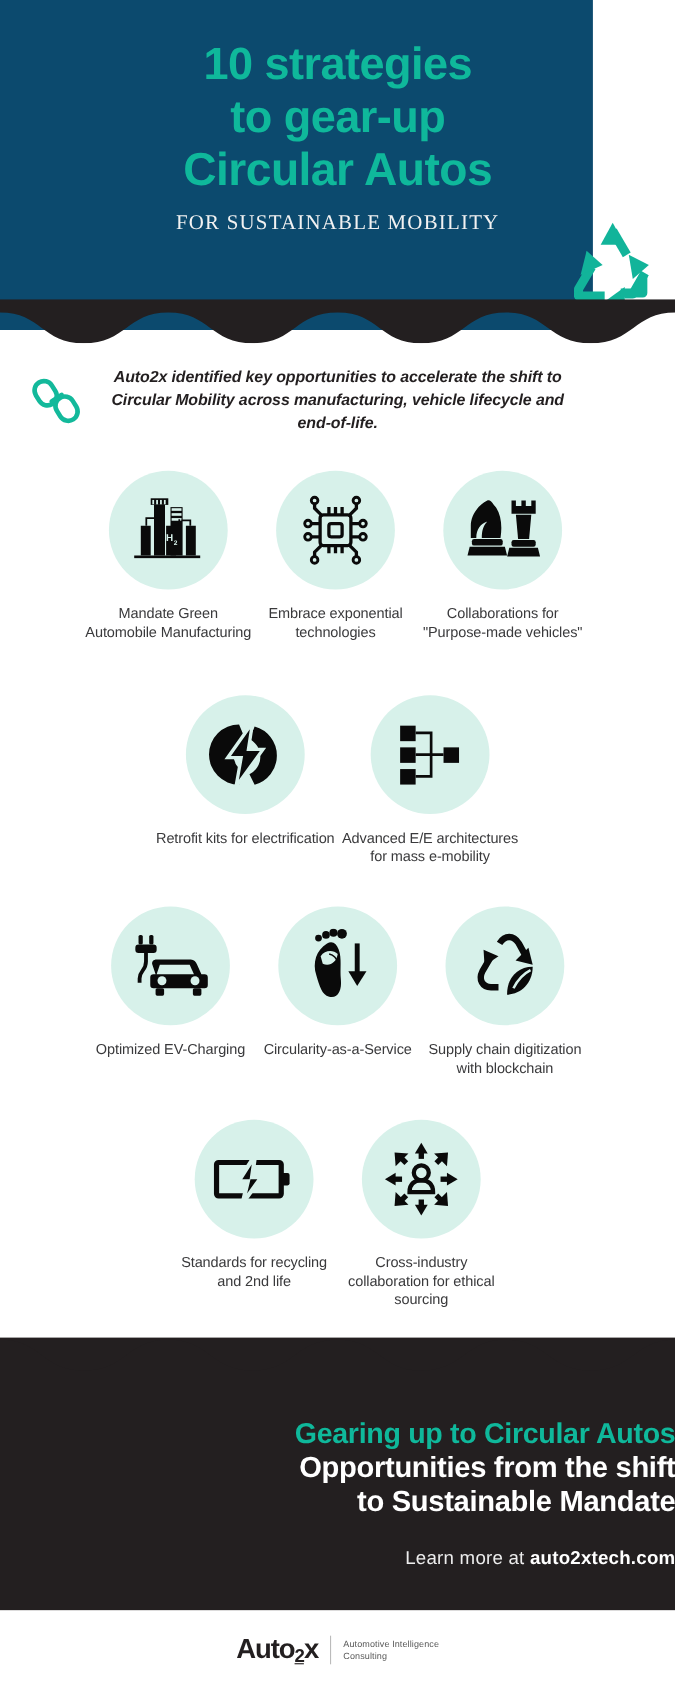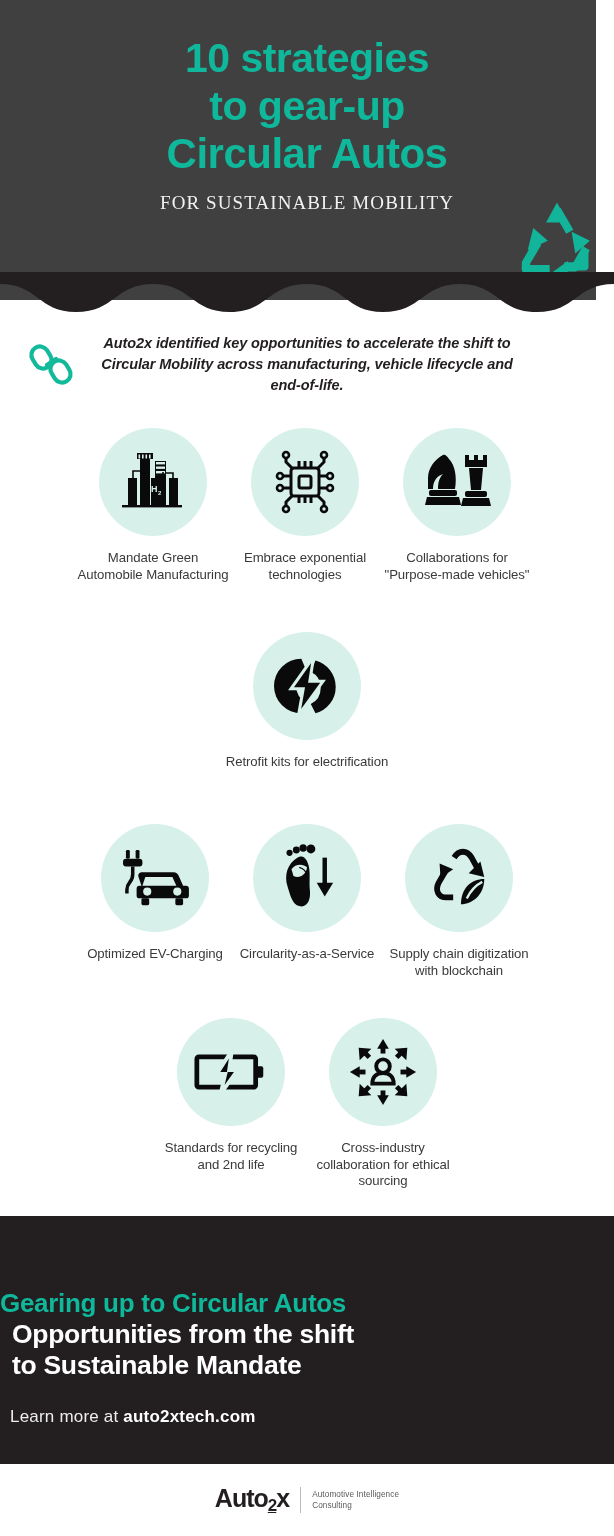--- a/index.html
+++ b/index.html
@@ -15,23 +15,23 @@
     width: 614px;
     height: 1536px;
     background: #ffffff;
     overflow: hidden;
   }
 
   
   .header {
     position: absolute;
     left: 0; top: 0;
-    width: 596px;
+    width: 539px;
     height: 300px;
-    background: #404040;
+    background: #0c4a6e;
   }
   .header-inner {
     position: absolute;
     left: 0; top: 0;
     width: 614px;
     padding-top: 34px;
     text-align: center;
   }
   .title-line {
     color: #0FB89B;
@@ -142,21 +142,21 @@
     top: 1208px;
     width: 614px;
     height: 42px;
     z-index: 3;
   }
   .footer-inner {
     position: absolute;
     left: 0;
     top: 1288px;
     width: 614px;
-    text-align: left;
+    text-align: right;
     z-index: 4;
   }
   .footer-teal {
     color: #0FB89B;
     font-weight: bold;
     font-size: 26px;
     line-height: 31px;
     letter-spacing: -0.3px;
   }
   .footer-white {
@@ -372,20 +372,38 @@
       <div class="circle">
         <svg viewBox="0 0 70 70" width="66" height="66">
           <path d="M29 6 A29 29 0 0 0 29 64 L34 52 A19 19 0 0 1 34 18 Z" fill="#0A0A0A"></path>
           <path d="M44 8 A29 29 0 0 1 44 64 L39 54 A19 19 0 0 0 39 20 Z" fill="#0A0A0A"></path>
           <path d="M42 4 L18 38 L31 38 L26 66 L52 30 L38 30 Z" fill="#0A0A0A" stroke="#D7F1EA" stroke-width="3.2"></path>
         </svg>
       </div>
       <div class="cell-label">Retrofit kits for electrification</div>
     </div>
 
+    <div class="cell">
+      <div class="circle">
+        <svg viewBox="0 0 66 62" width="62" height="60">
+          <g fill="none" stroke="#0A0A0A" stroke-width="2.6">
+            <path d="M19 10 H34 V31 H46"></path>
+            <path d="M19 31 H34"></path>
+            <path d="M19 52 H34 V31"></path>
+          </g>
+          <g fill="#0A0A0A">
+            <rect x="4" y="3" width="15" height="15"></rect>
+            <rect x="4" y="24" width="15" height="15"></rect>
+            <rect x="4" y="45" width="15" height="15"></rect>
+            <rect x="46" y="24" width="15" height="15"></rect>
+          </g>
+        </svg>
+      </div>
+      <div class="cell-label">Advanced E/E architectures for mass e-mobility</div>
+    </div>
   </div>
 
   <div class="row row-3">
     <div class="cell">
       <div class="circle">
         <svg viewBox="0 0 76 64" width="74" height="62">
           <g fill="#0A0A0A">
             <rect x="8" y="3" width="4" height="9" rx="1.5"></rect>
             <rect x="18" y="3" width="4" height="9" rx="1.5"></rect>
             <rect x="5" y="12" width="20" height="8" rx="3"></rect>

